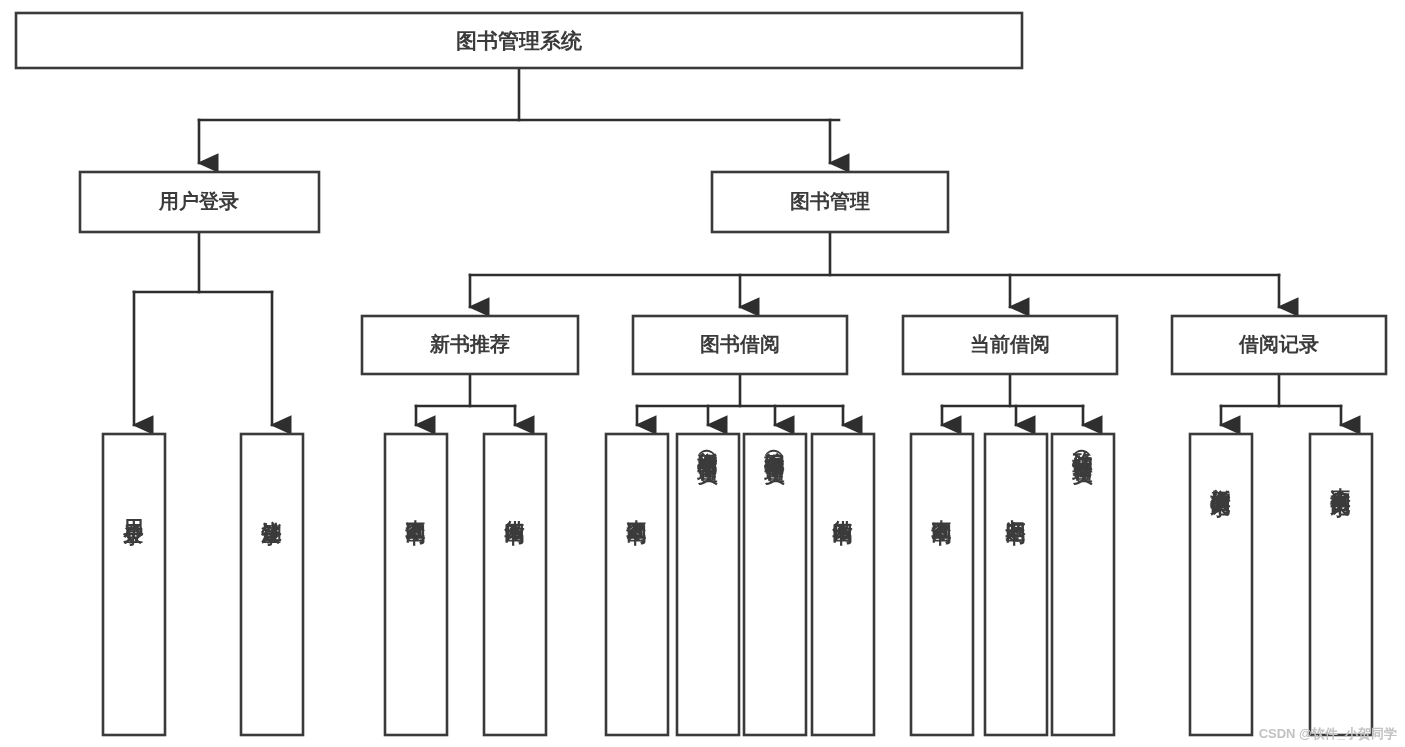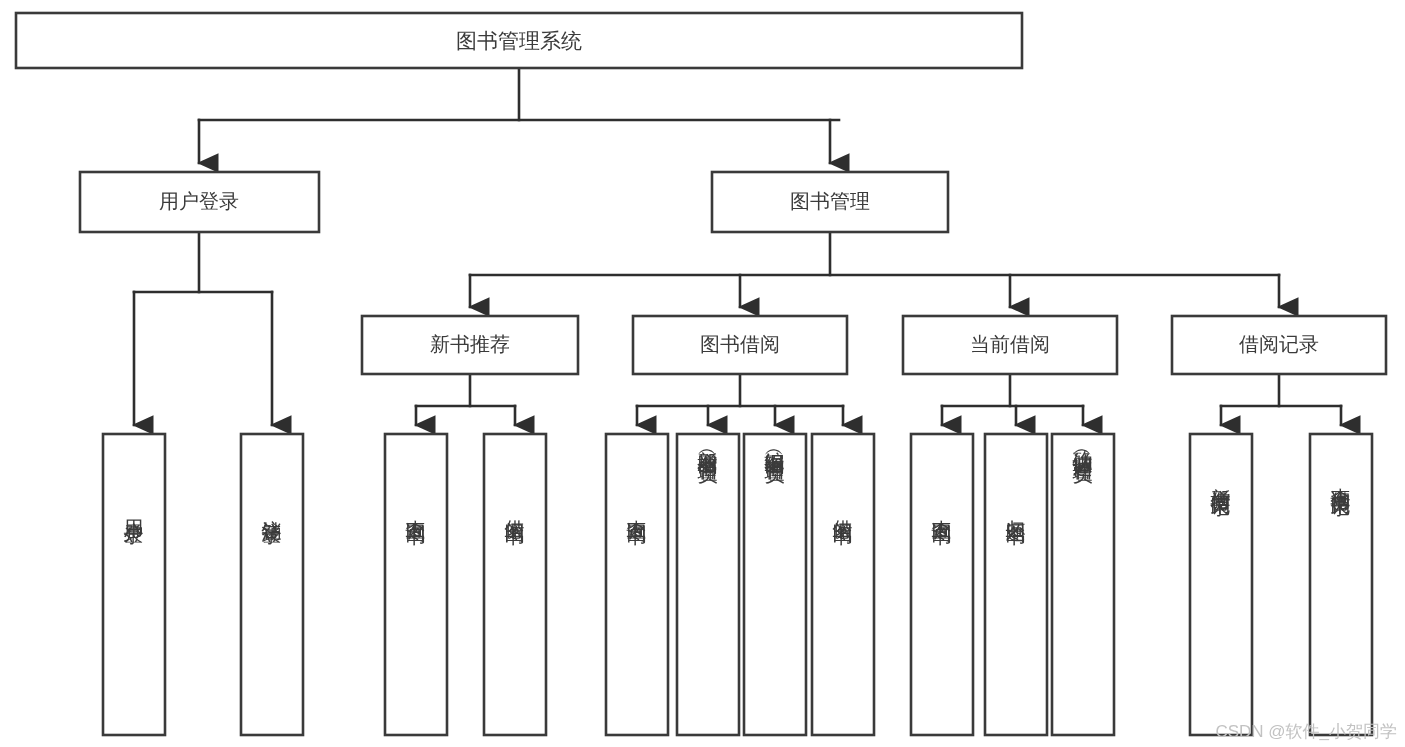--- a/index.html
+++ b/index.html
@@ -1,29 +1,29 @@
 <!DOCTYPE html>
 <html><head>
 <meta charset="utf-8">
 <style>
   html,body{margin:0;padding:0;background:#ffffff;}
   body{width:1405px;height:747px;overflow:hidden;
        font-family:"Liberation Sans","DejaVu Sans",sans-serif;}
-  #diagram-root{position:relative;width:1405px;height:747px;}
+  #diagram-root{position:relative;width:1405px;height:747px;font-weight:bold;}
   svg#tree{position:absolute;left:0;top:0;width:1405px;height:747px;}
   .node-box{fill:#ffffff;stroke:#3a3a3a;stroke-width:2.6;}
   .connector{stroke:#2e2e2e;stroke-width:2.6;fill:none;stroke-linecap:square;}
   .arrow-head{fill:#2e2e2e;stroke:none;}
   .node-label{fill:#3b3b3b;font-family:"Liberation Sans","DejaVu Sans",sans-serif;
               font-size:20px;text-anchor:middle;dominant-baseline:middle;}
   .node-label.root{font-size:21px;}
   .vlabel{fill:#3b3b3b;font-family:"Liberation Sans","DejaVu Sans",sans-serif;
           font-size:20px;writing-mode:vertical-rl;text-orientation:upright;
           letter-spacing:2px;text-anchor:middle;}
-  .watermark{position:absolute;right:8px;bottom:4px;font-size:17px;color:#c2c2c2;
+  .watermark{position:absolute;right:8px;bottom:4px;font-size:13px;color:#c2c2c2;
              font-family:"Liberation Sans","DejaVu Sans",sans-serif;white-space:nowrap;text-align:right;}
 </style>
 </head>
 <body>
 
 <div id="diagram-root">
 
   <svg id="tree" viewBox="0 0 1405 747">
     <defs>
       <marker id="arrow" viewBox="0 0 12 12" refX="6" refY="10" markerWidth="9" markerHeight="9" orient="auto-start-reverse">

